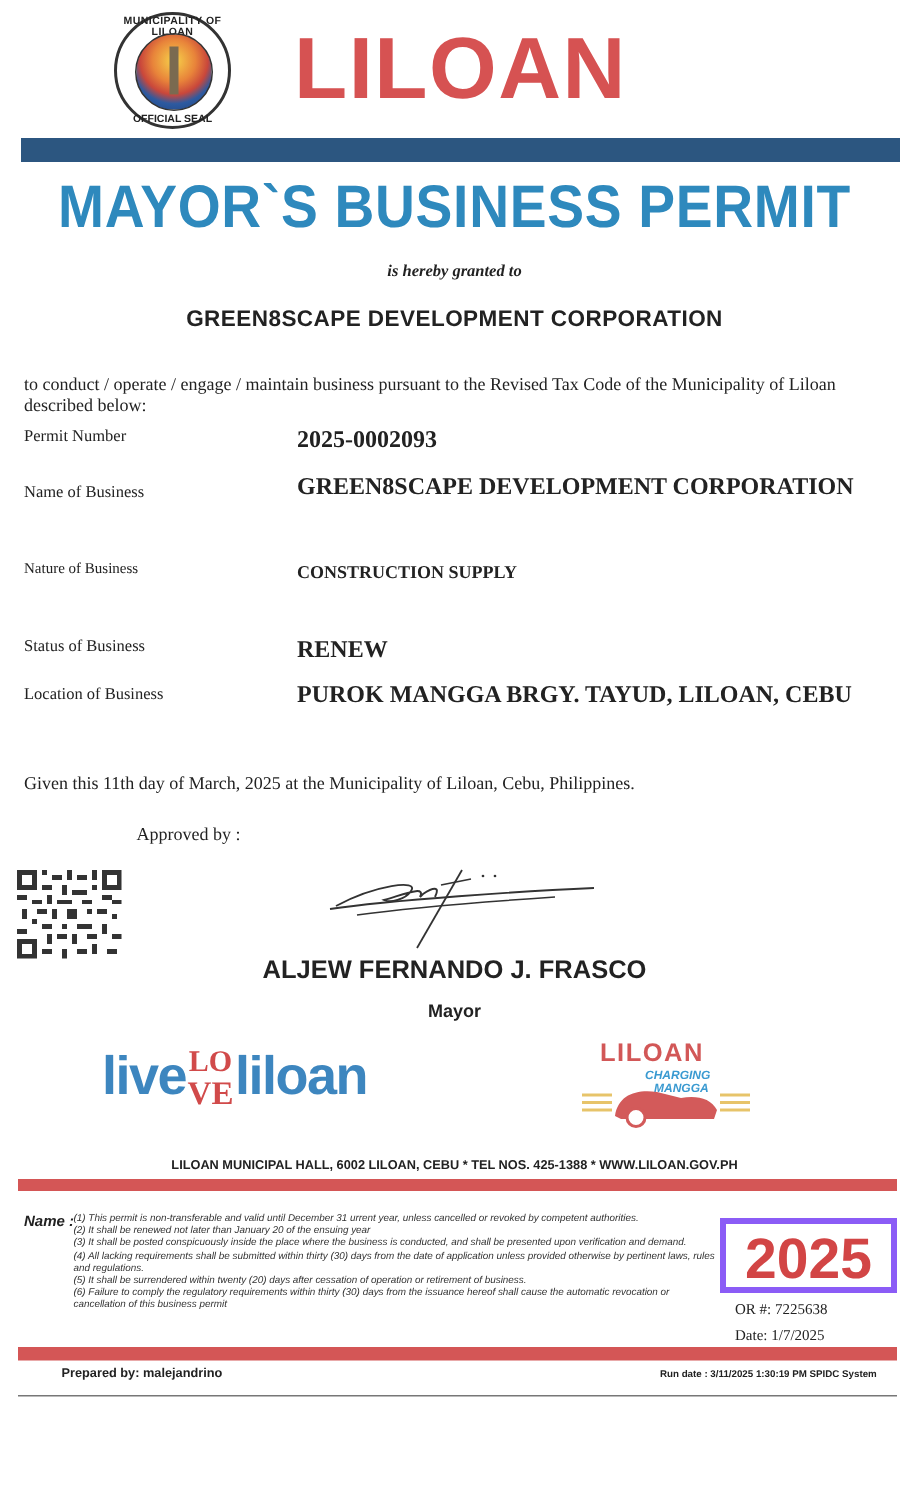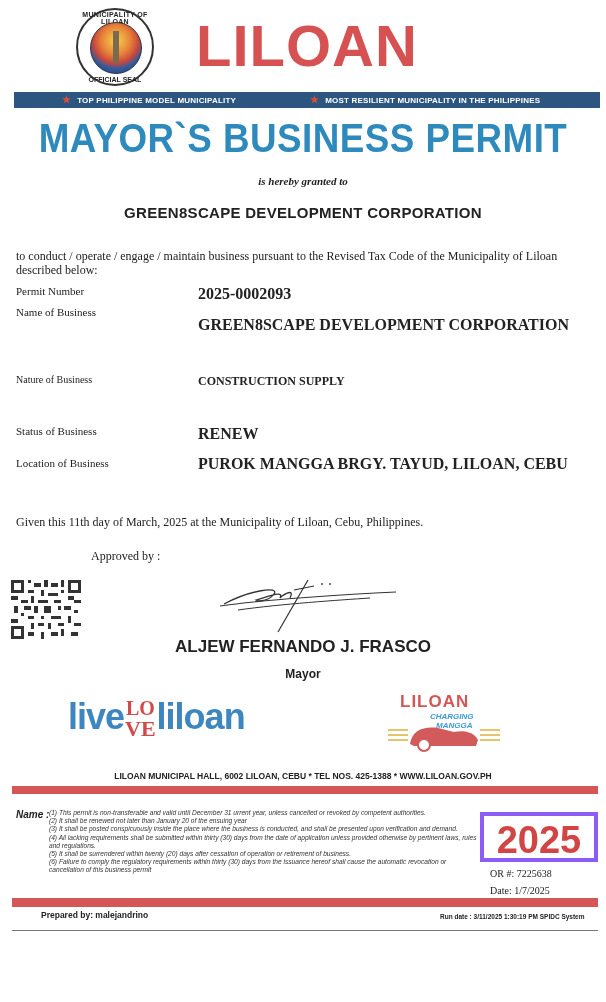--- a/index.html
+++ b/index.html
@@ -62,38 +62,32 @@
 <div class="abs seal sans">
   <div class="seal-text-top">MUNICIPALITY OF LILOAN</div>
   <div class="seal-inner">
       <div class="seal-tower"></div>
     </div>
   <div class="seal-text-bot">OFFICIAL SEAL</div>
 </div>
 <div class="abs liloan-title sans">LILOAN</div>
 
 <div class="abs banner sans">
-  <div class="banner-item" style="left:48px;">
-    <span class="star">★</span><span>TOP PHILIPPINE MODEL MUNICIPALITY</span>
-  </div>
-  <div class="banner-item" style="left:296px;">
-    <span class="star">★</span><span>MOST RESILIENT MUNICIPALITY IN THE PHILIPPINES</span>
-  </div>
 </div>
 
 <div class="abs permit-title sans">MAYOR`S BUSINESS PERMIT</div>
 <div class="abs granted serif">is hereby granted to</div>
 <div class="abs grantee sans">GREEN8SCAPE DEVELOPMENT CORPORATION</div>
 
 <div class="abs intro serif">to conduct / operate / engage / maintain business pursuant to the Revised Tax Code of the Municipality of Liloan described below:</div>
 
 <div class="abs field-label serif" style="top:285px;">Permit Number</div>
 <div class="abs field-value serif" style="top:285px;font-size:16px;">2025-0002093</div>
 
-<div class="abs field-label serif" style="top:306px;text-align:center;">Name of Business</div>
+<div class="abs field-label serif" style="top:322px;text-align:center;">Name of Business</div>
 <div class="abs field-value serif" style="top:316px;font-size:16px;">GREEN8SCAPE DEVELOPMENT CORPORATION</div>
 
 <div class="abs field-label serif" style="top:374px;font-size:10px;">Nature of Business</div>
 <div class="abs field-value serif" style="top:374px;font-size:12px;">CONSTRUCTION SUPPLY</div>
 
 <div class="abs field-label serif" style="top:425px;">Status of Business</div>
 <div class="abs field-value serif" style="top:425px;font-size:16px;">RENEW</div>
 
 <div class="abs field-label serif" style="top:457px;">Location of Business</div>
 <div class="abs field-value serif" style="top:455px;font-size:16px;">PUROK MANGGA BRGY. TAYUD, LILOAN, CEBU</div>

